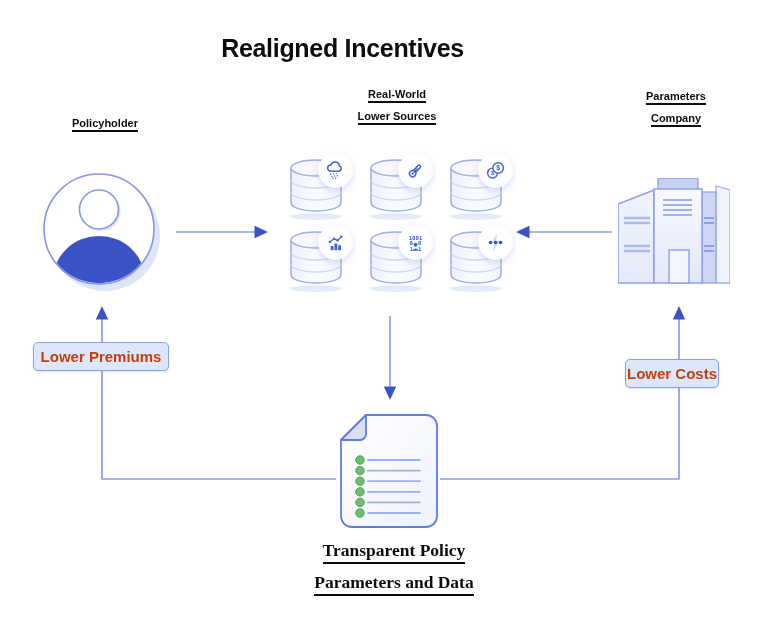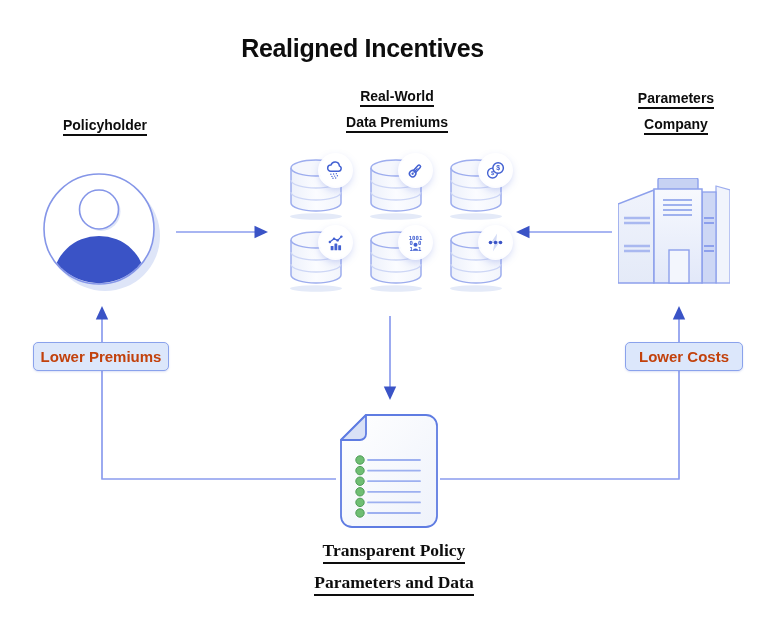--- a/index.html
+++ b/index.html
@@ -3,23 +3,23 @@
 <meta charset="utf-8">
 <style>
   * { margin:0; padding:0; box-sizing:border-box; }
   html,body { background:#ffffff; }
   .stage {
     position:relative; width:768px; height:624px; background:#ffffff;
     font-family:"Liberation Sans", sans-serif; color:#111; overflow:hidden;
   }
   .title {
     position:absolute; left:0; top:34px; width:685px; text-align:center;
-    font-size:25px; font-weight:700; letter-spacing:-0.3px; color:#0d0d0d;margin-left:20px;
-  }
-  .col-hdr { position:absolute; text-align:center; font-weight:700; font-size:14px; color:#0d0d0d; }
+    font-size:25px; font-weight:700; letter-spacing:-0.3px; color:#0d0d0d;
+  }
+  .col-hdr { position:absolute; text-align:center; font-weight:700; font-size:11px; color:#0d0d0d; }
   .col-hdr .line { margin-bottom:7px; }
   .u { display:inline-block; border-bottom:2px solid #0d0d0d; padding-bottom:1px; }
   .abs { position:absolute; }
   .connectors { position:absolute; left:0; top:0; }
   .db-cell { position:absolute; width:66px; height:72px; }
   .badge {
     position:absolute; left:32px; top:-3px; width:31px; height:31px;
     background:#fff; border-radius:50%;
     box-shadow:0 0 0 2px rgba(255,255,255,.95), 0 3px 8px rgba(92,115,220,.38);
     display:flex; align-items:center; justify-content:center;
@@ -41,21 +41,21 @@
 
 <div class="stage">
 
   <div class="title">Realigned Incentives</div>
 
   <div class="col-hdr" style="left:15px;top:104px;width:180px;margin-top:13px;">
     <div class="line"><span class="u">Policyholder</span></div>
   </div>
   <div class="col-hdr" style="left:307px;top:88px;width:180px;">
     <div class="line"><span class="u">Real-World</span></div>
-    <div class="line"><span class="u">Data Premiums</span></div>
+    <div class="line"><span class="u">Lower Sources</span></div>
   </div>
   <div class="col-hdr" style="left:586px;top:90px;width:180px;">
     <div class="line"><span class="u">Parameters</span></div>
     <div class="line"><span class="u">Company</span></div>
   </div>
 
   <svg class="connectors" width="768" height="624" viewBox="0 0 768 624">
 
     <g>
       <path d="M176,232 H255" stroke="#8b9cee" stroke-width="1.7" fill="none"></path>
@@ -253,21 +253,21 @@
 
     <rect x="36" y="11" width="48" height="94" fill="url(#gt)" stroke="#8da0ec" stroke-width="1.5"></rect>
     <path d="M45,22 H74 M45,27 H74 M45,32 H74 M45,37 H74" stroke="#9fb1ee" stroke-width="2"></path>
 
     <rect x="51" y="72" width="20" height="33" fill="#f3f6fd" stroke="#8da0ec" stroke-width="1.4"></rect>
   </svg>
 
   <div class="flow-box" style="left:33px;top:342px;width:136px;">
     <span>Lower Premiums</span>
   </div>
-  <div class="flow-box" style="left:625px;top:342px;width:118px;">
+  <div class="flow-box" style="left:625px;top:359px;width:94px;">
     <span>Lower Costs</span>
   </div>
 
   <svg class="abs" style="left:340px;top:414px;" width="98" height="114" viewBox="0 0 98 114">
     <defs>
       <linearGradient id="gp" x1="0" y1="0" x2="1" y2="1">
           <stop offset="0" stop-color="#ffffff"></stop>
           <stop offset="1" stop-color="#eef2fb"></stop>
         </linearGradient>
     </defs>

